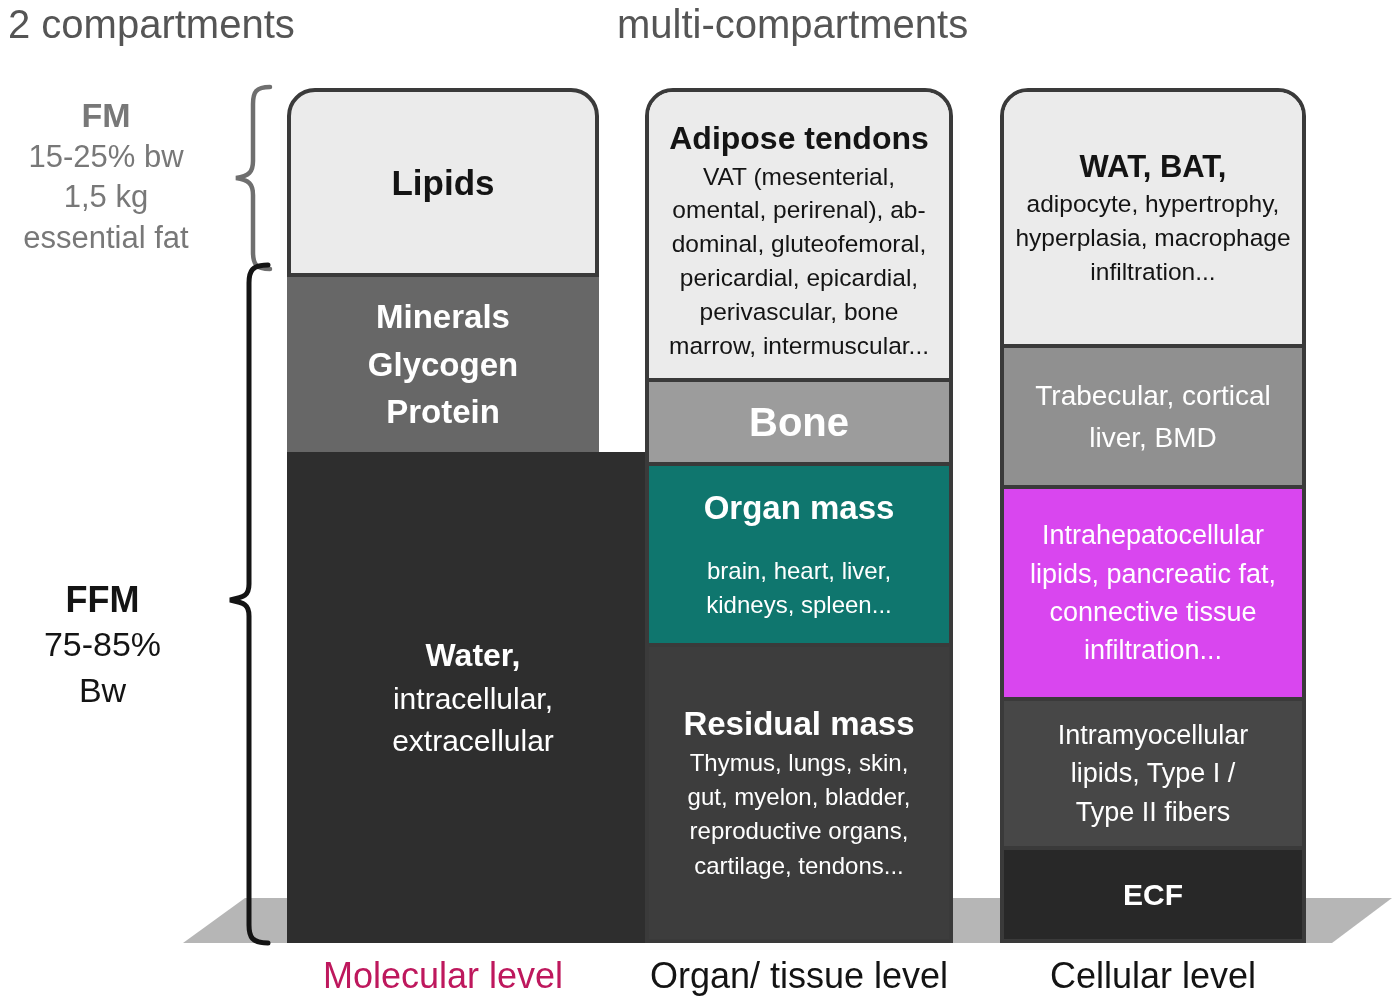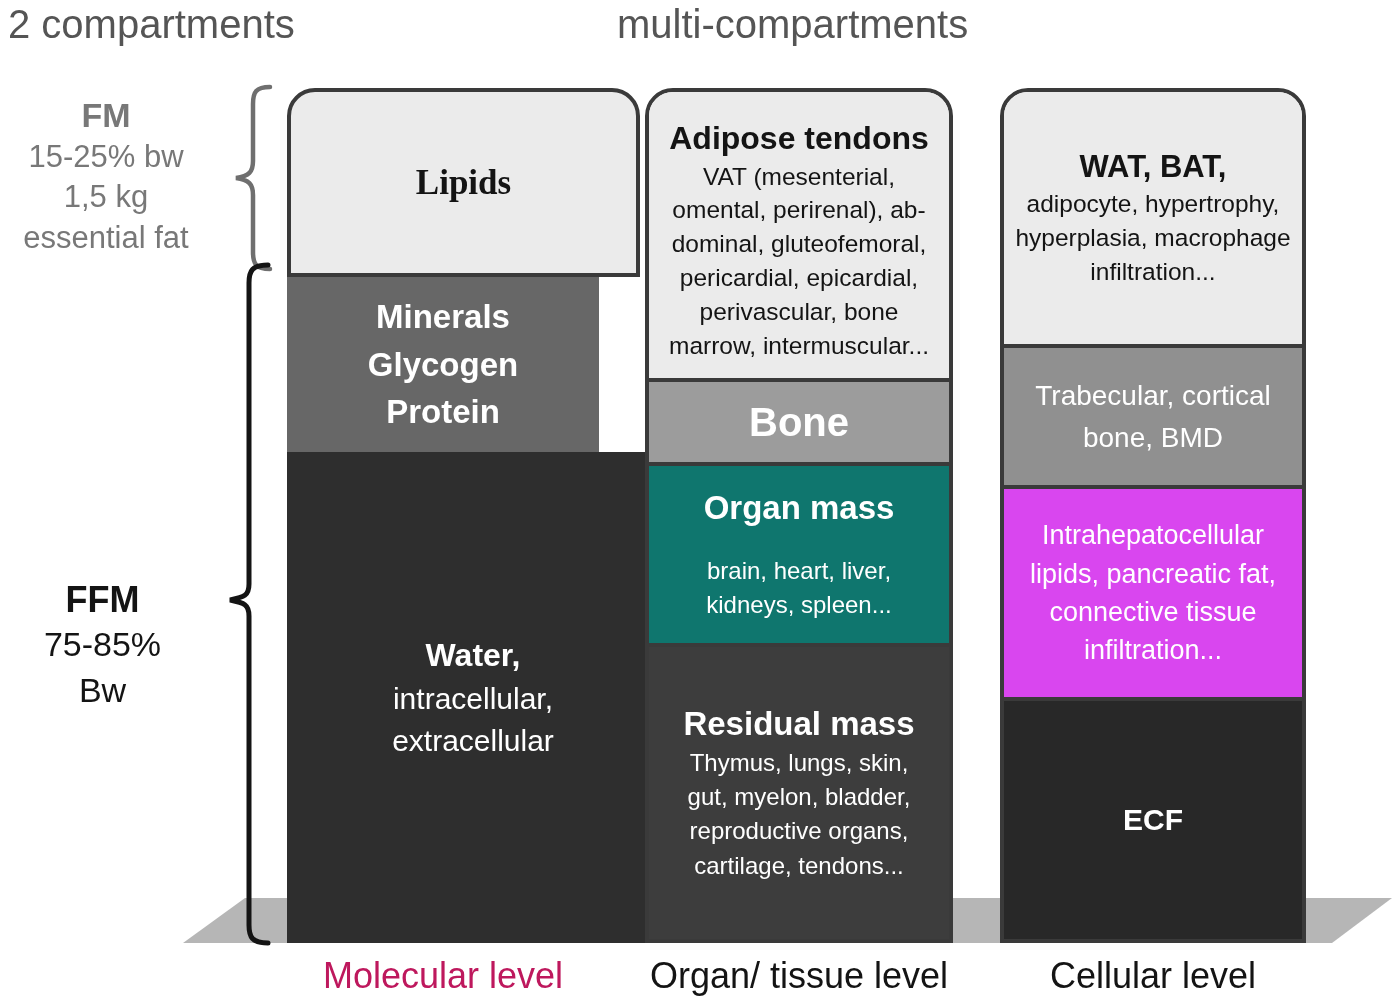--- a/index.html
+++ b/index.html
@@ -19,22 +19,22 @@
   .ffm-block{position:absolute;left:0;top:536px;width:205px;text-align:center;margin-top:41px;}
   .ffm-title{font-size:36px;font-weight:700;line-height:1.25;}
   .ffm-detail{font-size:34px;line-height:1.35;}
 
   .brace{position:absolute;}
   .platform-svg{position:absolute;left:0;top:0;width:1400px;height:1000px;pointer-events:none;}
 
   
   .seg-abs{position:absolute;box-sizing:border-box;display:flex;flex-direction:column;
            justify-content:center;align-items:center;text-align:center;}
-  .seg-lipids{left:287px;top:88px;width:353px;height:189px;border:4px solid #3a3a3a;
-              border-radius:28px 28px 0 0;font-family:Liberation Serif, serif;}
+  .seg-lipids{left:287px;top:88px;width:312px;height:189px;border:4px solid #3a3a3a;
+              border-radius:28px 28px 0 0;}
   .seg-minerals{left:287px;top:277px;width:312px;height:175px;}
   .seg-water{left:287px;top:452px;width:372px;height:491px;}
 
   
   .col{position:absolute;top:88px;height:855px;border:4px solid #3a3a3a;
        border-radius:28px 28px 0 0;box-sizing:border-box;display:flex;flex-direction:column;
        overflow:hidden;background:#ffffff;}
   .col2{left:645px;width:308px;}
   .col3{left:1000px;width:306px;}
   .col .seg{display:flex;flex-direction:column;justify-content:center;align-items:center;
@@ -150,27 +150,32 @@
 
   <div class="col col3">
     <div class="seg seg-wat" style="background-color: rgb(235, 235, 235);">
       <div class="title-wat t-dark">WAT, BAT,</div>
       <div class="body-wat t-dark pre">adipocyte, hypertrophy,
 hyperplasia, macrophage
 infiltration...</div>
     </div>
     <div class="seg seg-trab" style="background-color: rgb(144, 144, 144);">
       <div class="body-trab t-light pre">Trabecular, cortical
-bone, BMD</div>
+liver, BMD</div>
     </div>
     <div class="seg seg-ihl" style="background-color: #d946ef; text-align: center;">
       <div class="body-ihl t-light pre">Intrahepatocellular
 lipids, pancreatic fat,
 connective tissue
 infiltration...</div>
+    </div>
+    <div class="seg seg-iml" style="background-color: rgb(71, 71, 71);">
+      <div class="body-ihl t-light pre">Intramyocellular
+lipids, Type I /
+Type II fibers</div>
     </div>
     <div class="seg seg-ecf" style="background-color: rgb(40, 40, 40);">
       <div class="title-ecf t-light">ECF</div>
     </div>
   </div>
 
   <div class="bottom-label bl-1" style="color: #be185d;">Molecular level</div>
   <div class="bottom-label bl-2" style="color: rgb(20, 20, 20);">Organ/ tissue level</div>
   <div class="bottom-label bl-3" style="color: rgb(20, 20, 20);">Cellular level</div>
 

